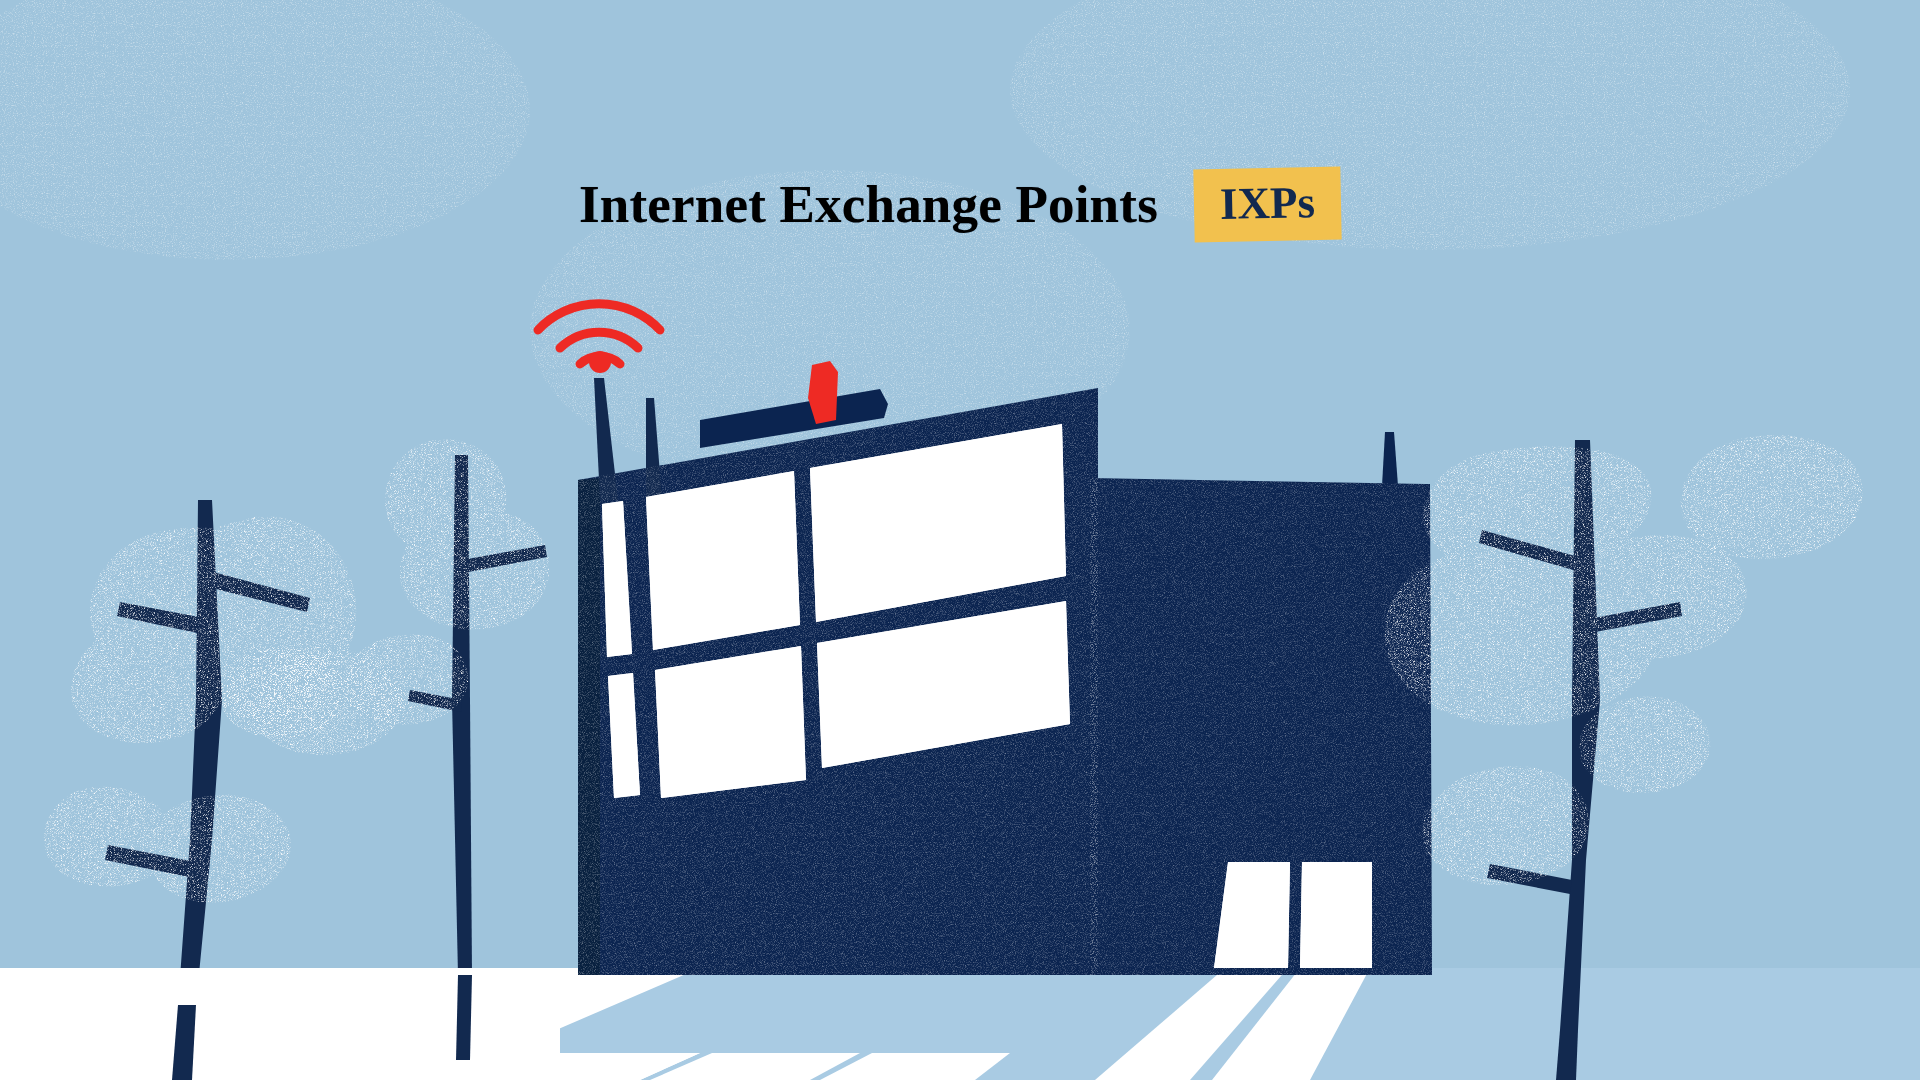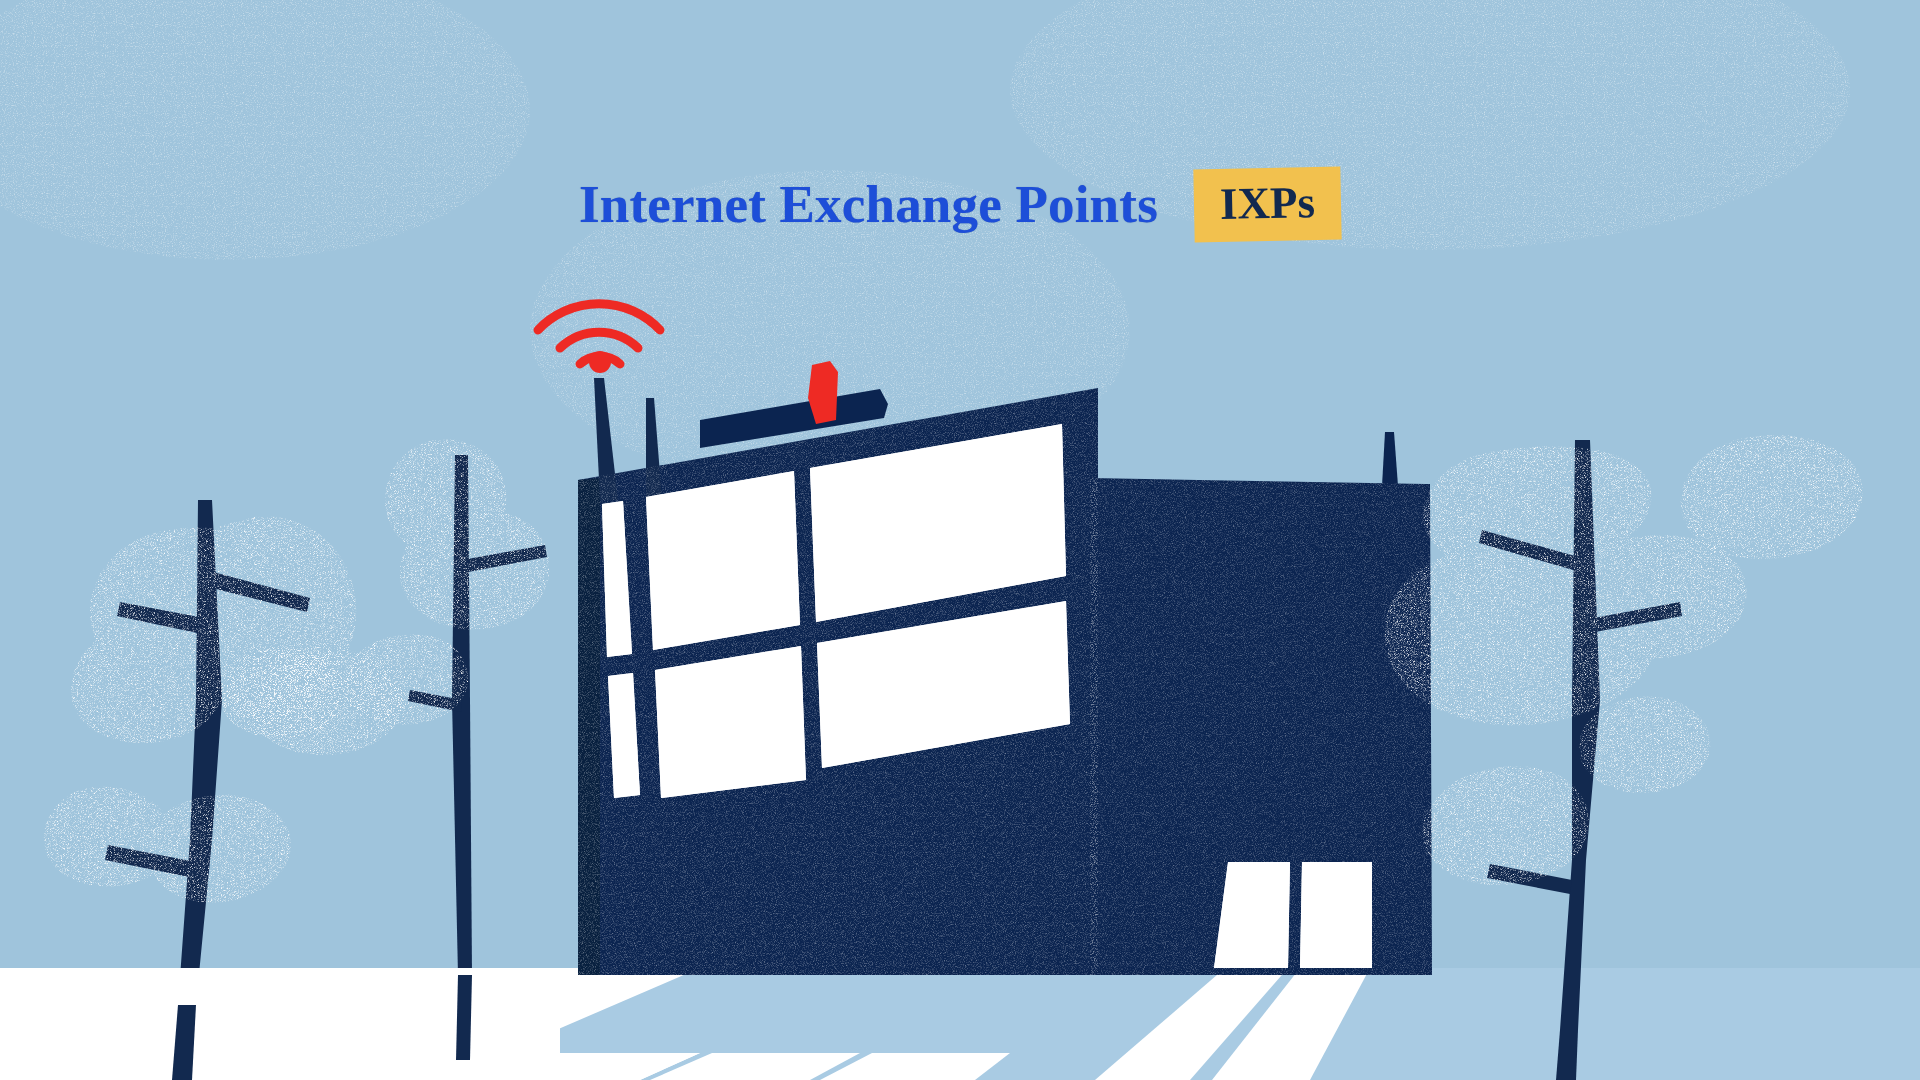--- a/index.html
+++ b/index.html
@@ -37,21 +37,21 @@
     gap: 36px;
     pointer-events: none;
     z-index: 40;
   }
   .title-text {
     font-family: "Liberation Serif", serif;
     font-weight: 700;
     font-size: 53px;
     line-height: 1;
     letter-spacing: 0.2px;
-    color: #1d4ed8;
+    color: #000000;
     white-space: nowrap;
     text-shadow: 0 0 1px rgba(18,41,79,0.35);
   }
   .badge {
     position: relative;
     background: #f2c14e;
     padding: 13px 26px 15px 26px;
     transform: rotate(-1.1deg);
     box-shadow: none;
   }

